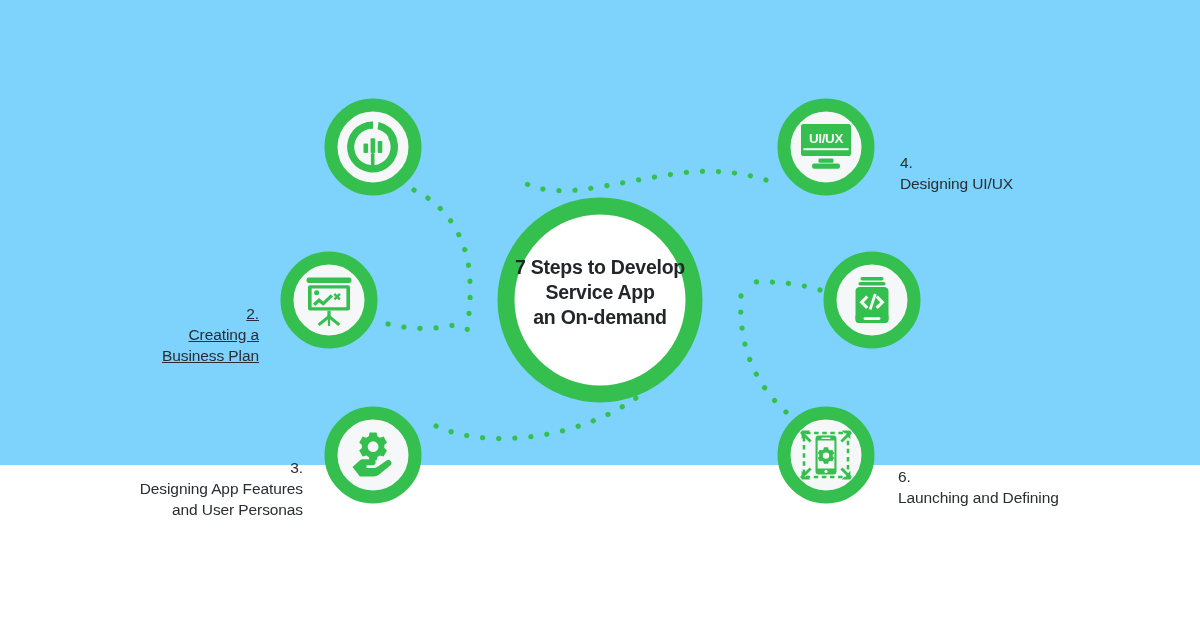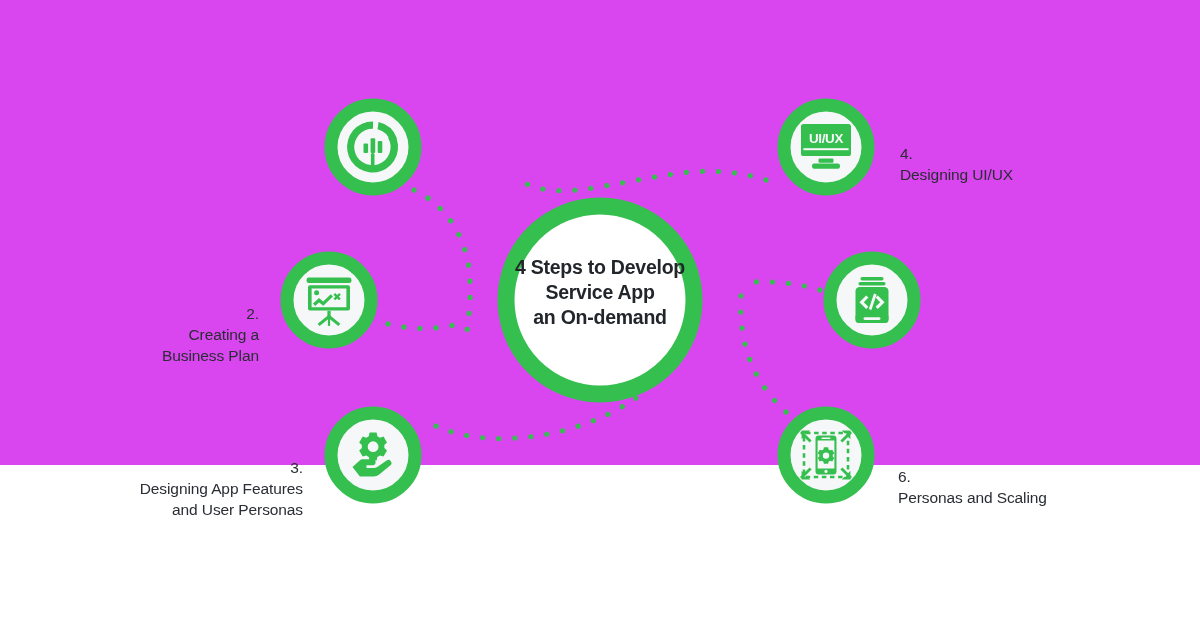--- a/index.html
+++ b/index.html
@@ -11,21 +11,21 @@
     width: 1200px;
     height: 630px;
     overflow: hidden;
     font-family: "Liberation Sans", sans-serif;
     -webkit-font-smoothing: antialiased;
   }
   #infographic {
     position: relative;
     width: 1200px;
     height: 465px;
-    background: #d946ef;
+    background: #7dd3fc;
   }
   #canvas {
     position: absolute;
     top: 0;
     left: 0;
     width: 1200px;
     height: 630px;
   }
 
   
@@ -58,25 +58,25 @@
   }
   .label-left {
     text-align: right;
   }
   .label-right {
     text-align: left;
   }
 
   
   #label-1 { left: 63px;  top: 127px; width: 240px; }
-  #label-2 { left: 103px; top: 282px; width: 156px; }
+  #label-2 { left: 103px; top: 282px; width: 156px; text-decoration: underline; }
   #label-3 { left: 53px;  top: 436px; width: 250px; }
 
   
-  #label-4 { left: 900px; top: 122px; width: 240px; }
+  #label-4 { left: 900px; top: 131px; width: 240px; }
   #label-5 { left: 947px; top: 282px; width: 230px; }
   #label-6 { left: 898px; top: 445px; width: 250px; }
 </style>
 </head>
 <body style="background: rgb(255, 255, 255);">
 
 <div id="infographic">
 
   <svg id="canvas" viewBox="0 0 1200 630">
     <defs>
@@ -229,21 +229,21 @@
                    a 6.4,6.4 0 0 1 0,1.75 l 1.6,1.45 -2.1,3.6 -2.1,-0.65 a 6.4,6.4 0 0 1 -1.5,0.9
                    l -0.5,2.1 h -4.2 l -0.5,-2.1 a 6.4,6.4 0 0 1 -1.5,-0.9 l -2.1,0.65 -2.1,-3.6 1.6,-1.45
                    a 6.4,6.4 0 0 1 0,-1.75 l -1.6,-1.45 2.1,-3.6 2.1,0.65 a 6.4,6.4 0 0 1 1.5,-0.9 z
                    M 826,452.4 a 3.2,3.2 0 1 0 0,6.4 a 3.2,3.2 0 0 0 0,-6.4 z" fill-rule="evenodd"></path>
         </g>
       </g>
     </g>
   </svg>
 
   <div class="hub-text" style="color: rgb(34, 37, 42);">
-    <div>4 Steps to Develop</div>
+    <div>7 Steps to Develop</div>
     <div>Service App</div>
     <div>an On-demand</div>
   </div>
 
 
   <div class="step-label label-left" id="label-2" style="color: rgb(42, 45, 51);">
     <span class="num">2.</span>
     <span>Creating a
 Business Plan</span>
   </div>
@@ -255,16 +255,16 @@
   </div>
 
   <div class="step-label label-right" id="label-4" style="color: rgb(42, 45, 51);">
     <span class="num">4.</span>
     <span>Designing UI/UX</span>
   </div>
 
 
   <div class="step-label label-right" id="label-6" style="color: rgb(42, 45, 51);">
     <span class="num">6.</span>
-    <span>Personas and Scaling</span>
+    <span>Launching and Defining</span>
   </div>
 
 </div>
 
 </body></html>

